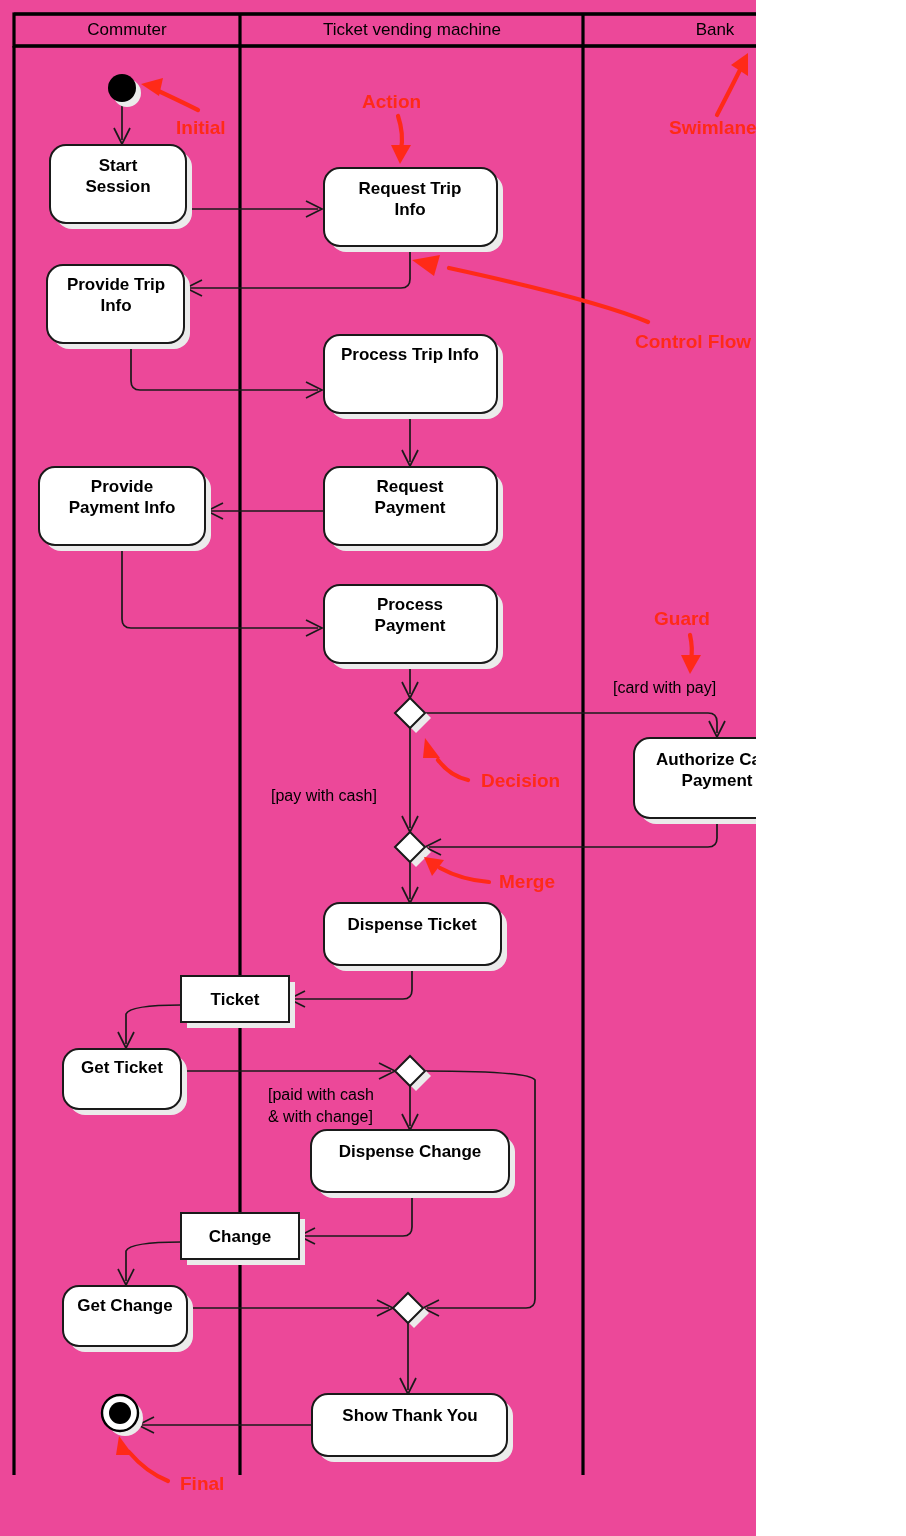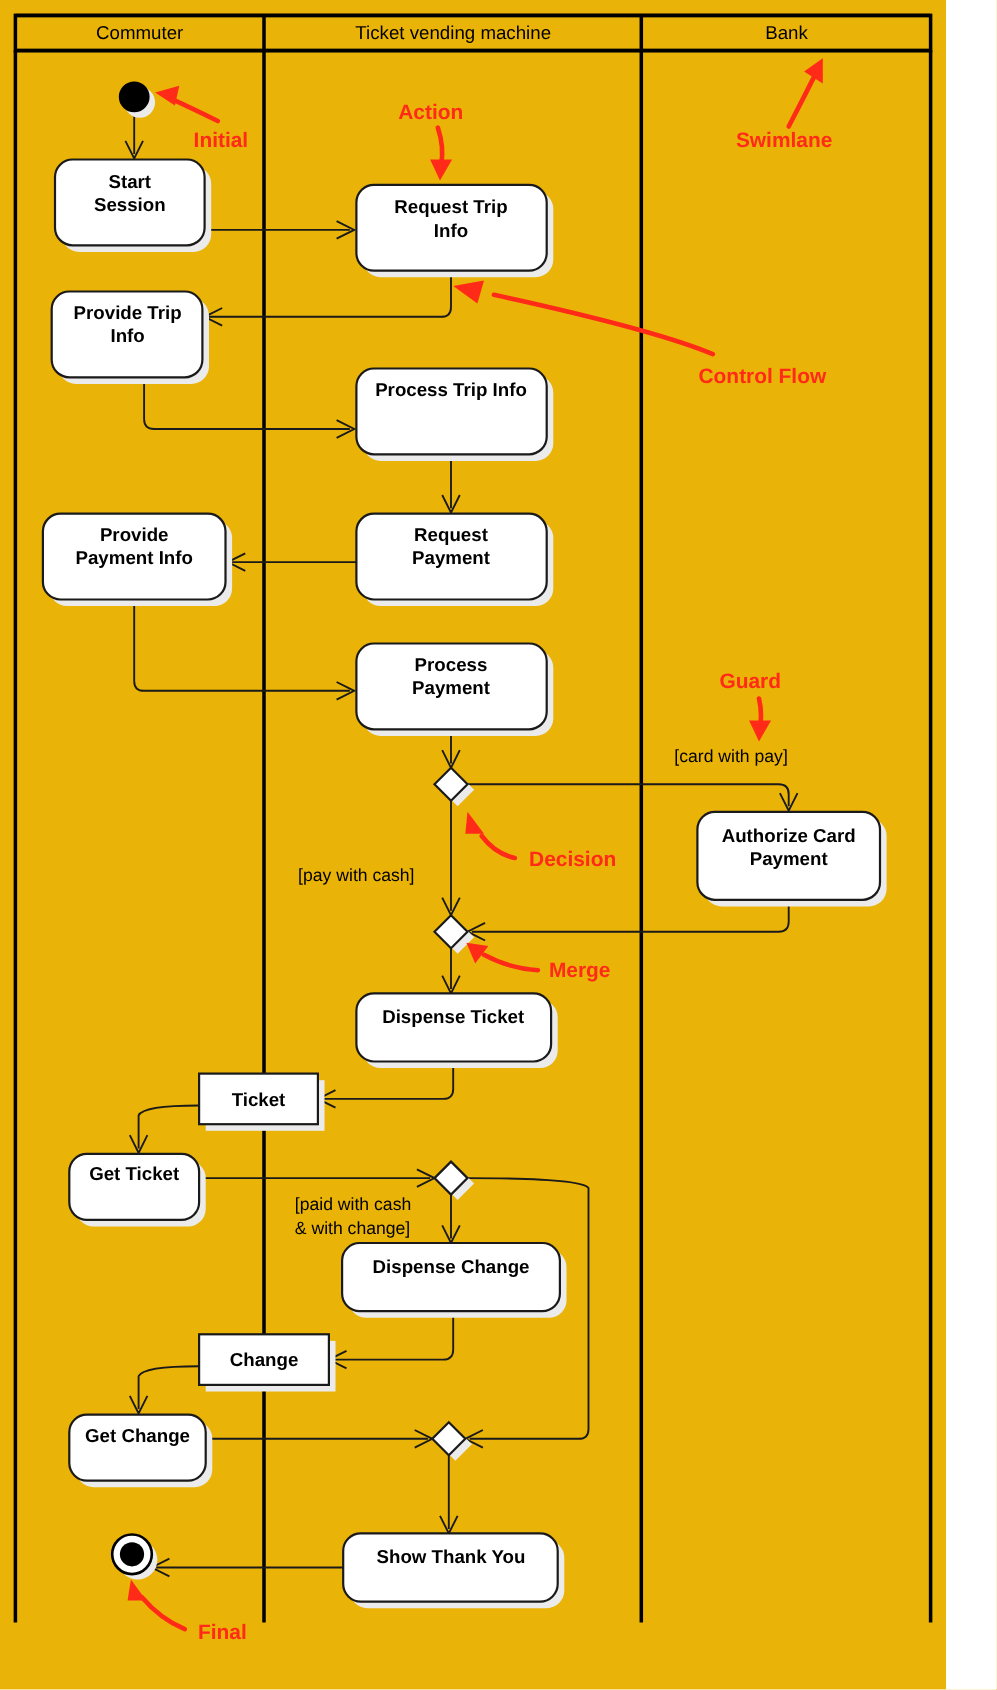--- a/index.html
+++ b/index.html
@@ -6,23 +6,23 @@
   html, body {
     margin: 0;
     padding: 0;
     background: #ffffff;
   }
   body {
     font-family: "Liberation Sans", sans-serif;
   }
   #stage {
     position: relative;
-    width: 860px;
+    width: 756px;
     height: 1536px;
-    background: #eab308;
+    background: #ec4899;
     overflow: hidden;
   }
   #diagram-svg {
     position: absolute;
     left: 0;
     top: 0;
     width: 906px;
     height: 1536px;
   }
   .lane-title {

